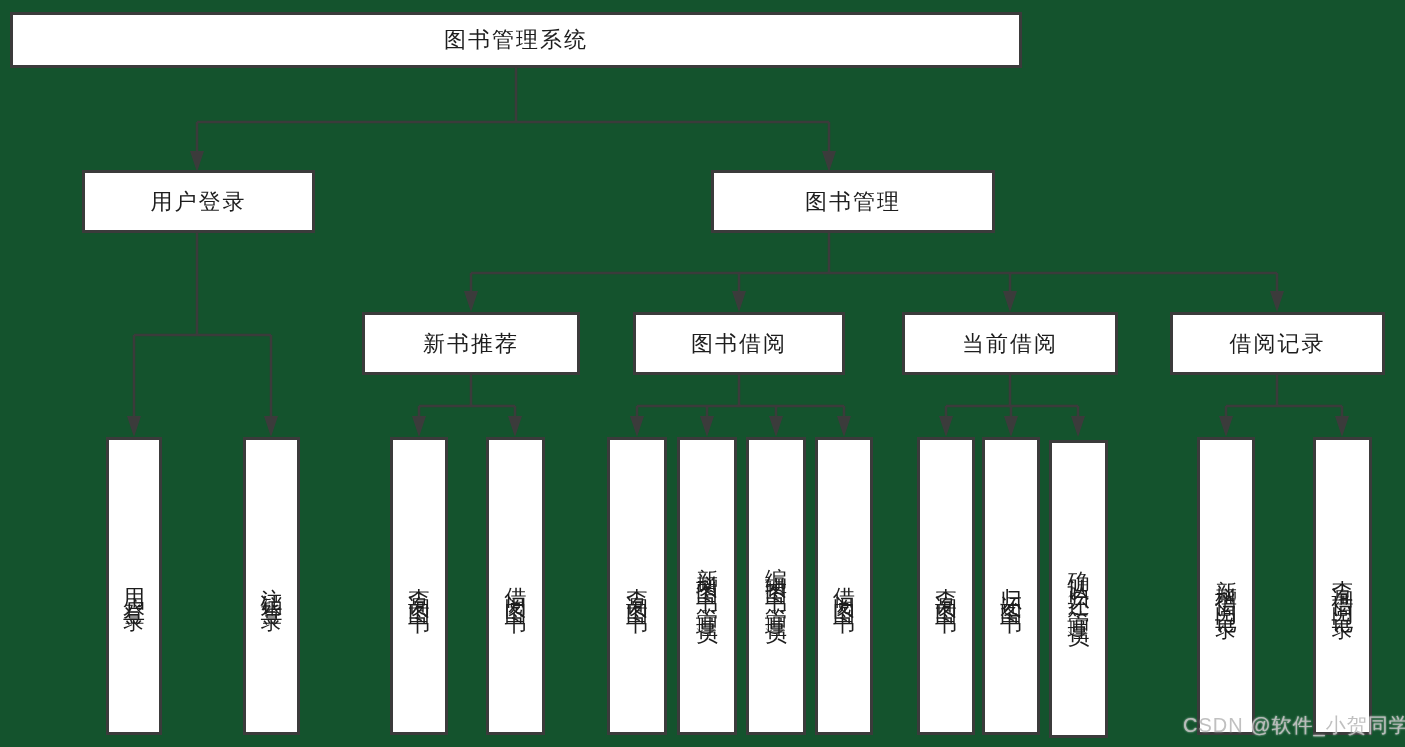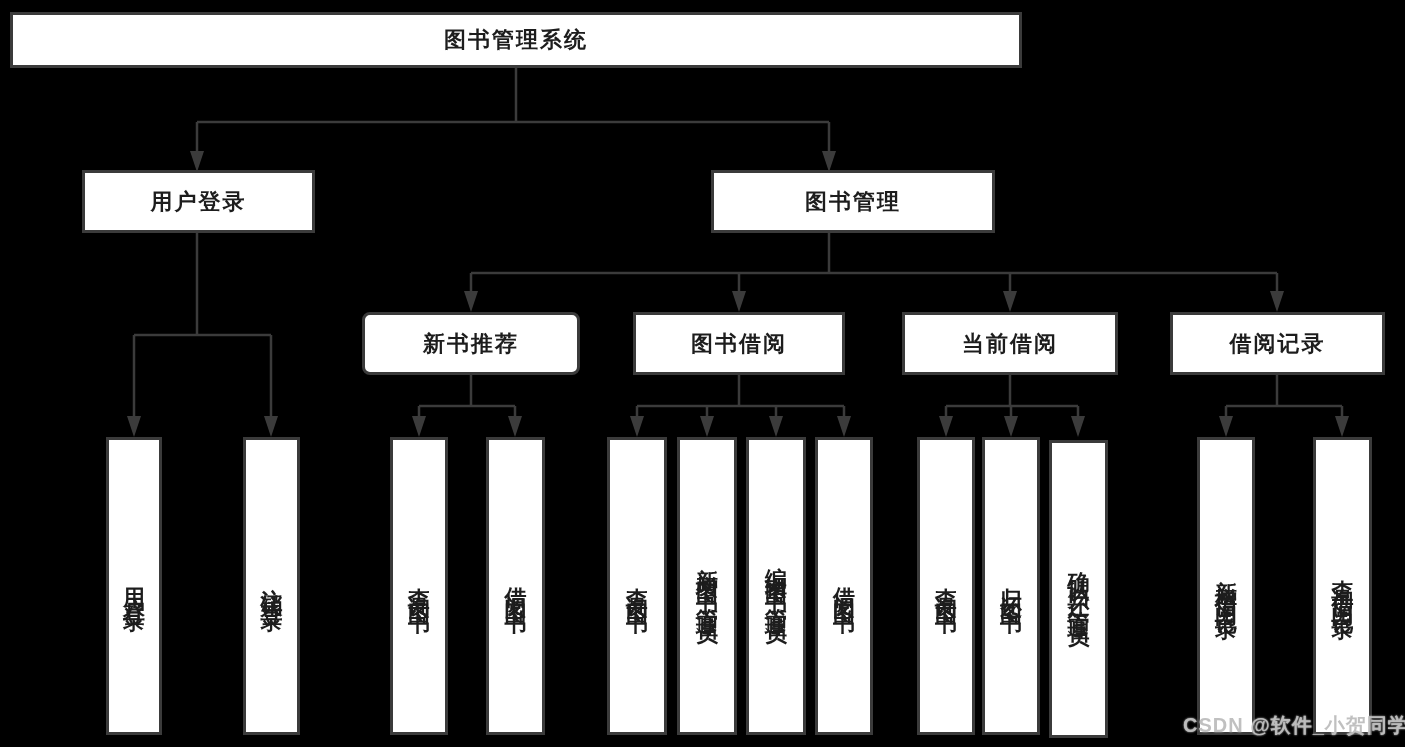--- a/index.html
+++ b/index.html
@@ -1,23 +1,22 @@
 <!DOCTYPE html>
 <html><head>
 <meta charset="utf-8">
 <style>
   html, body { margin: 0; padding: 0; background: #ffffff; }
   #canvas {
     position: relative;
     width: 1405px;
     height: 747px;
-    background: #000000;
+    background: #14532d;
     overflow: hidden;
     font-family: "Liberation Sans", sans-serif;
-    font-weight: bold;
   }
   #connector-layer {
     position: absolute;
     left: 0; top: 0;
     width: 1405px; height: 747px;
     z-index: 1;
   }
   .node {
     position: absolute;
     box-sizing: border-box;
@@ -112,21 +111,21 @@
       <polygon class="ahead" points="1219,416 1233,416 1226,437"></polygon>
       <polygon class="ahead" points="1335,416 1349,416 1342,437"></polygon>
     </g>
   </svg>
 
   <div class="node" style="left:10px; top:12px; width:1012px; height:56px;">图书管理系统</div>
 
   <div class="node" style="left:82px; top:170px; width:233px; height:63px;">用户登录</div>
   <div class="node" style="left:711px; top:170px; width:284px; height:63px;">图书管理</div>
 
-  <div class="node" style="left:362px; top:312px; width:218px; height:63px;border-radius:8px;">新书推荐</div>
+  <div class="node" style="left:362px; top:312px; width:218px; height:63px;">新书推荐</div>
   <div class="node" style="left:902px; top:312px; width:216px; height:63px;">当前借阅</div>
   <div class="node" style="left:633px; top:312px; width:212px; height:63px;">图书借阅</div>
   <div class="node" style="left:1170px; top:312px; width:215px; height:63px;">借阅记录</div>
 
   <div class="leaf" style="left:106px; width:56px;">
     <span class="vtext">用户登录</span>
   </div>
   <div class="leaf" style="left:243px; width:57px;">
     <span class="vtext">注销登录</span>
   </div>

